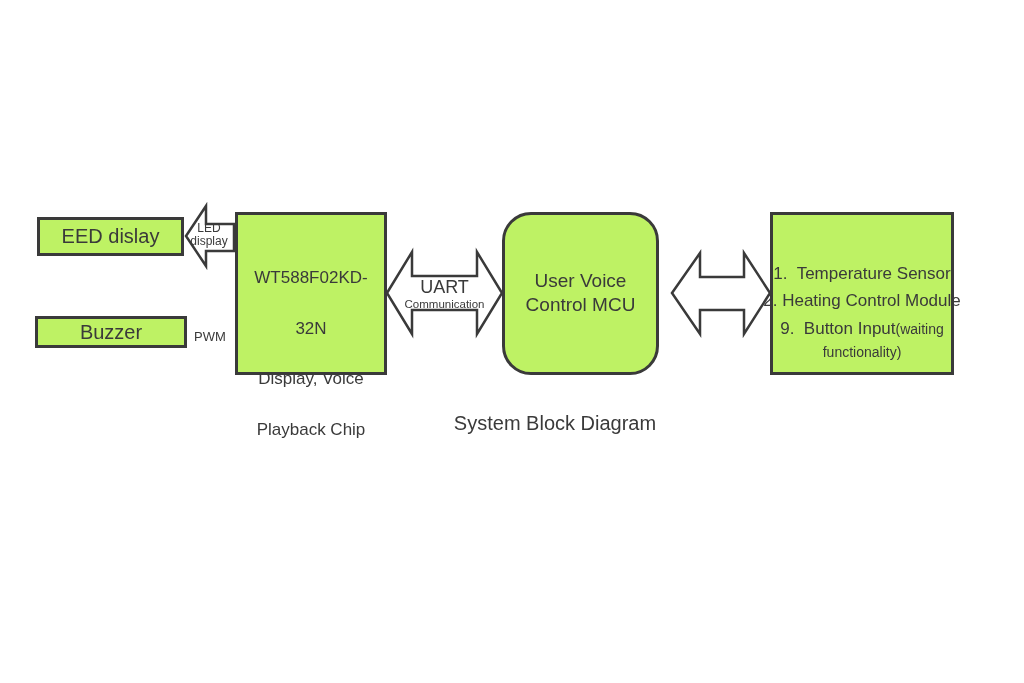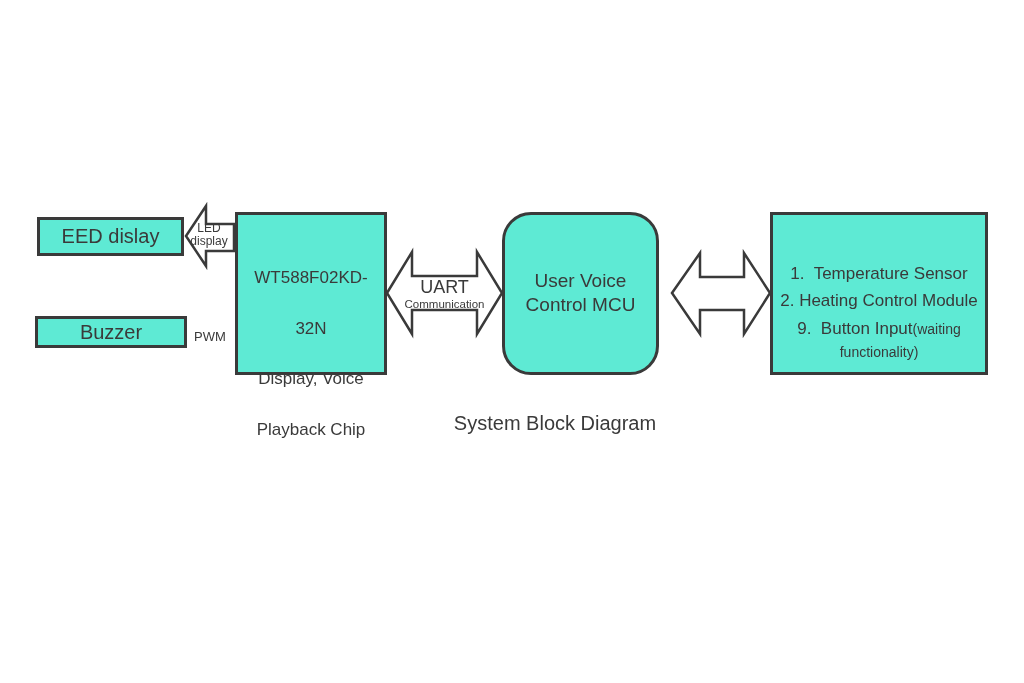--- a/index.html
+++ b/index.html
@@ -8,30 +8,30 @@
     --bg:#ffffff;
   }
   html,body{margin:0;padding:0;background:#fff;}
   body{font-family:"Liberation Sans","DejaVu Sans",sans-serif;color:var(--text);}
   .stage{
     position:relative;width:1024px;height:683px;background:var(--bg);
     overflow:hidden;
   }
   .box{
     position:absolute;box-sizing:border-box;border:3px solid var(--line);
-    background:#5eead4;display:flex;flex-direction:column;align-items:center;
+    background:#bef264;display:flex;flex-direction:column;align-items:center;
   }
   .box .ln{white-space:pre;}
   .eed{left:37px;top:217px;width:147px;height:39px;font-size:20px;justify-content:center;}
   .buzzer{left:35px;top:316px;width:152px;height:32px;font-size:20px;justify-content:center;}
   .chip{left:235px;top:212px;width:152px;height:163px;font-size:17px;padding-top:52px;gap:28px;}
   .chip .ln{line-height:22.5px;}
   .mcu{left:502px;top:212px;width:157px;height:163px;font-size:19px;padding-top:54px;border-radius:29px;}
   .mcu .ln{line-height:24px;}
-  .periph{left:770px;top:212px;width:218px;height:163px;font-size:17px;padding-top:45px;}
+  .periph{left:770px;top:212px;width:184px;height:163px;font-size:17px;padding-top:45px;}
   .periph .ln{line-height:27px;}
   .periph .ln3{line-height:30px;}
   .periph .ln4{line-height:16px;font-size:14px;}
   .note{font-size:14px;margin-left:0;}
   svg.arrows{position:absolute;left:0;top:0;z-index:5;pointer-events:none;}
   svg.arrows polygon{fill:#ffffff;stroke:var(--line);stroke-width:2.5;stroke-linejoin:miter;}
   .lbl{position:absolute;z-index:6;text-align:center;color:var(--text);}
   .led-lbl{left:187px;top:222px;width:44px;font-size:12px;line-height:13px;}
   .pwm-lbl{left:186px;top:327px;width:48px;font-size:13px;line-height:20px;}
   .uart-lbl{left:402px;top:278px;width:85px;}

